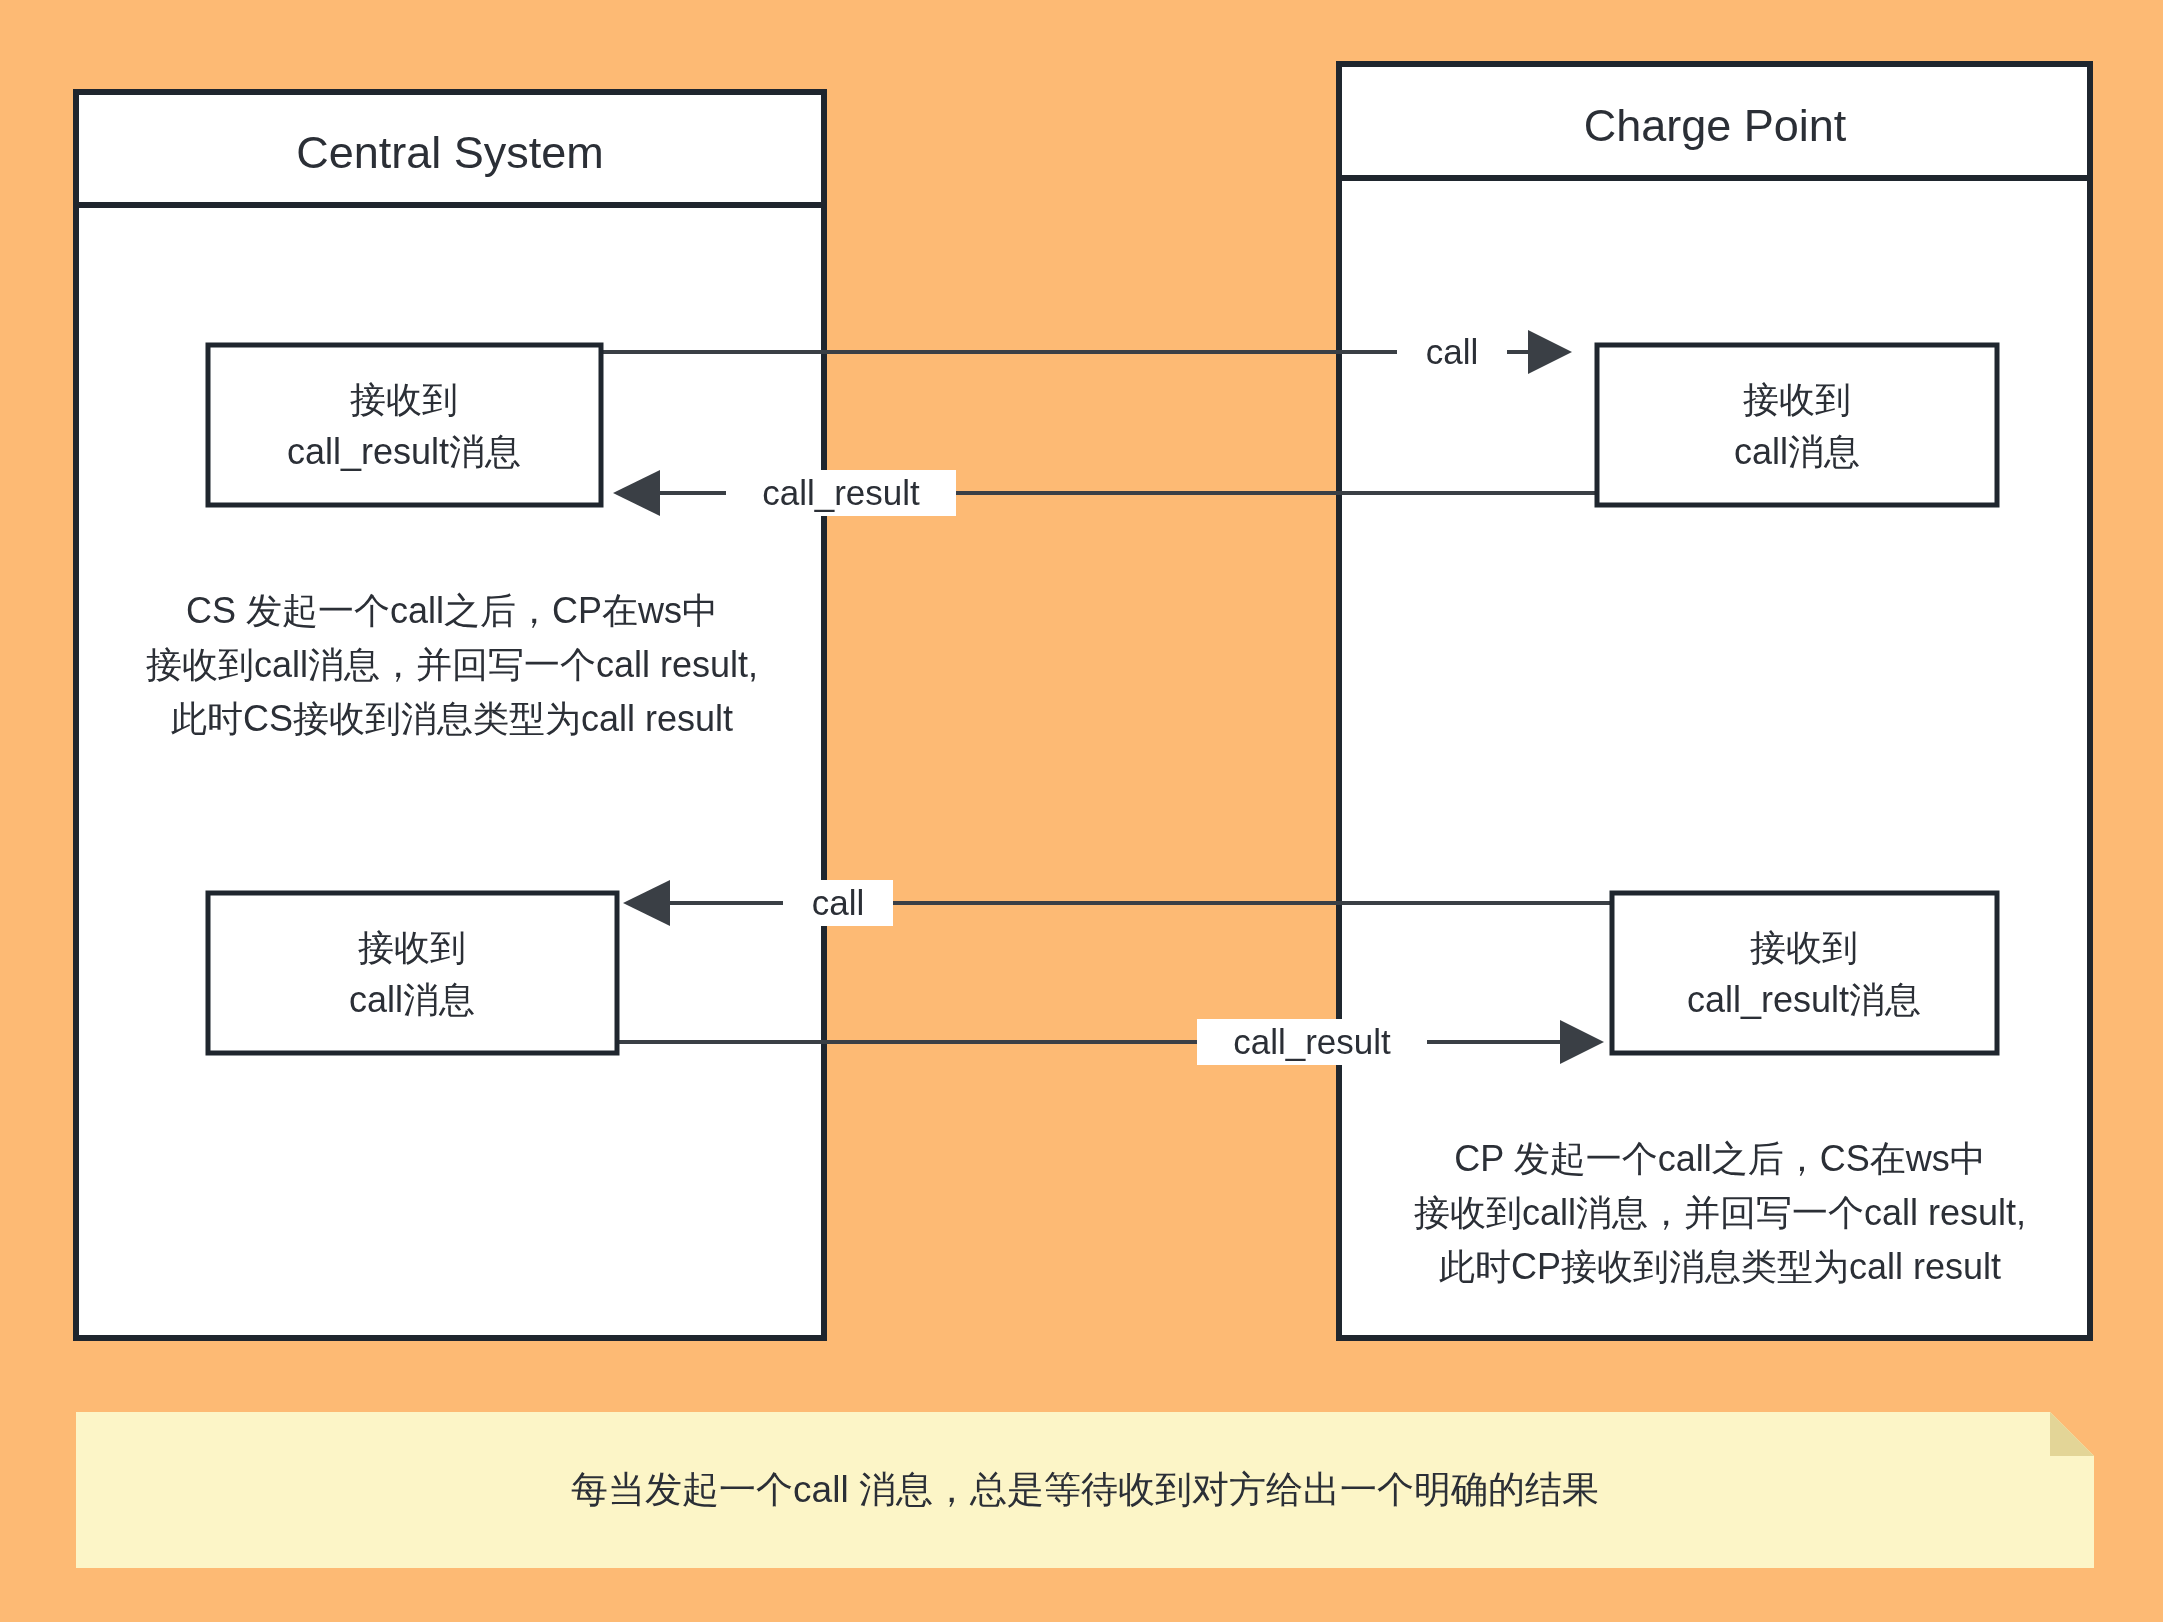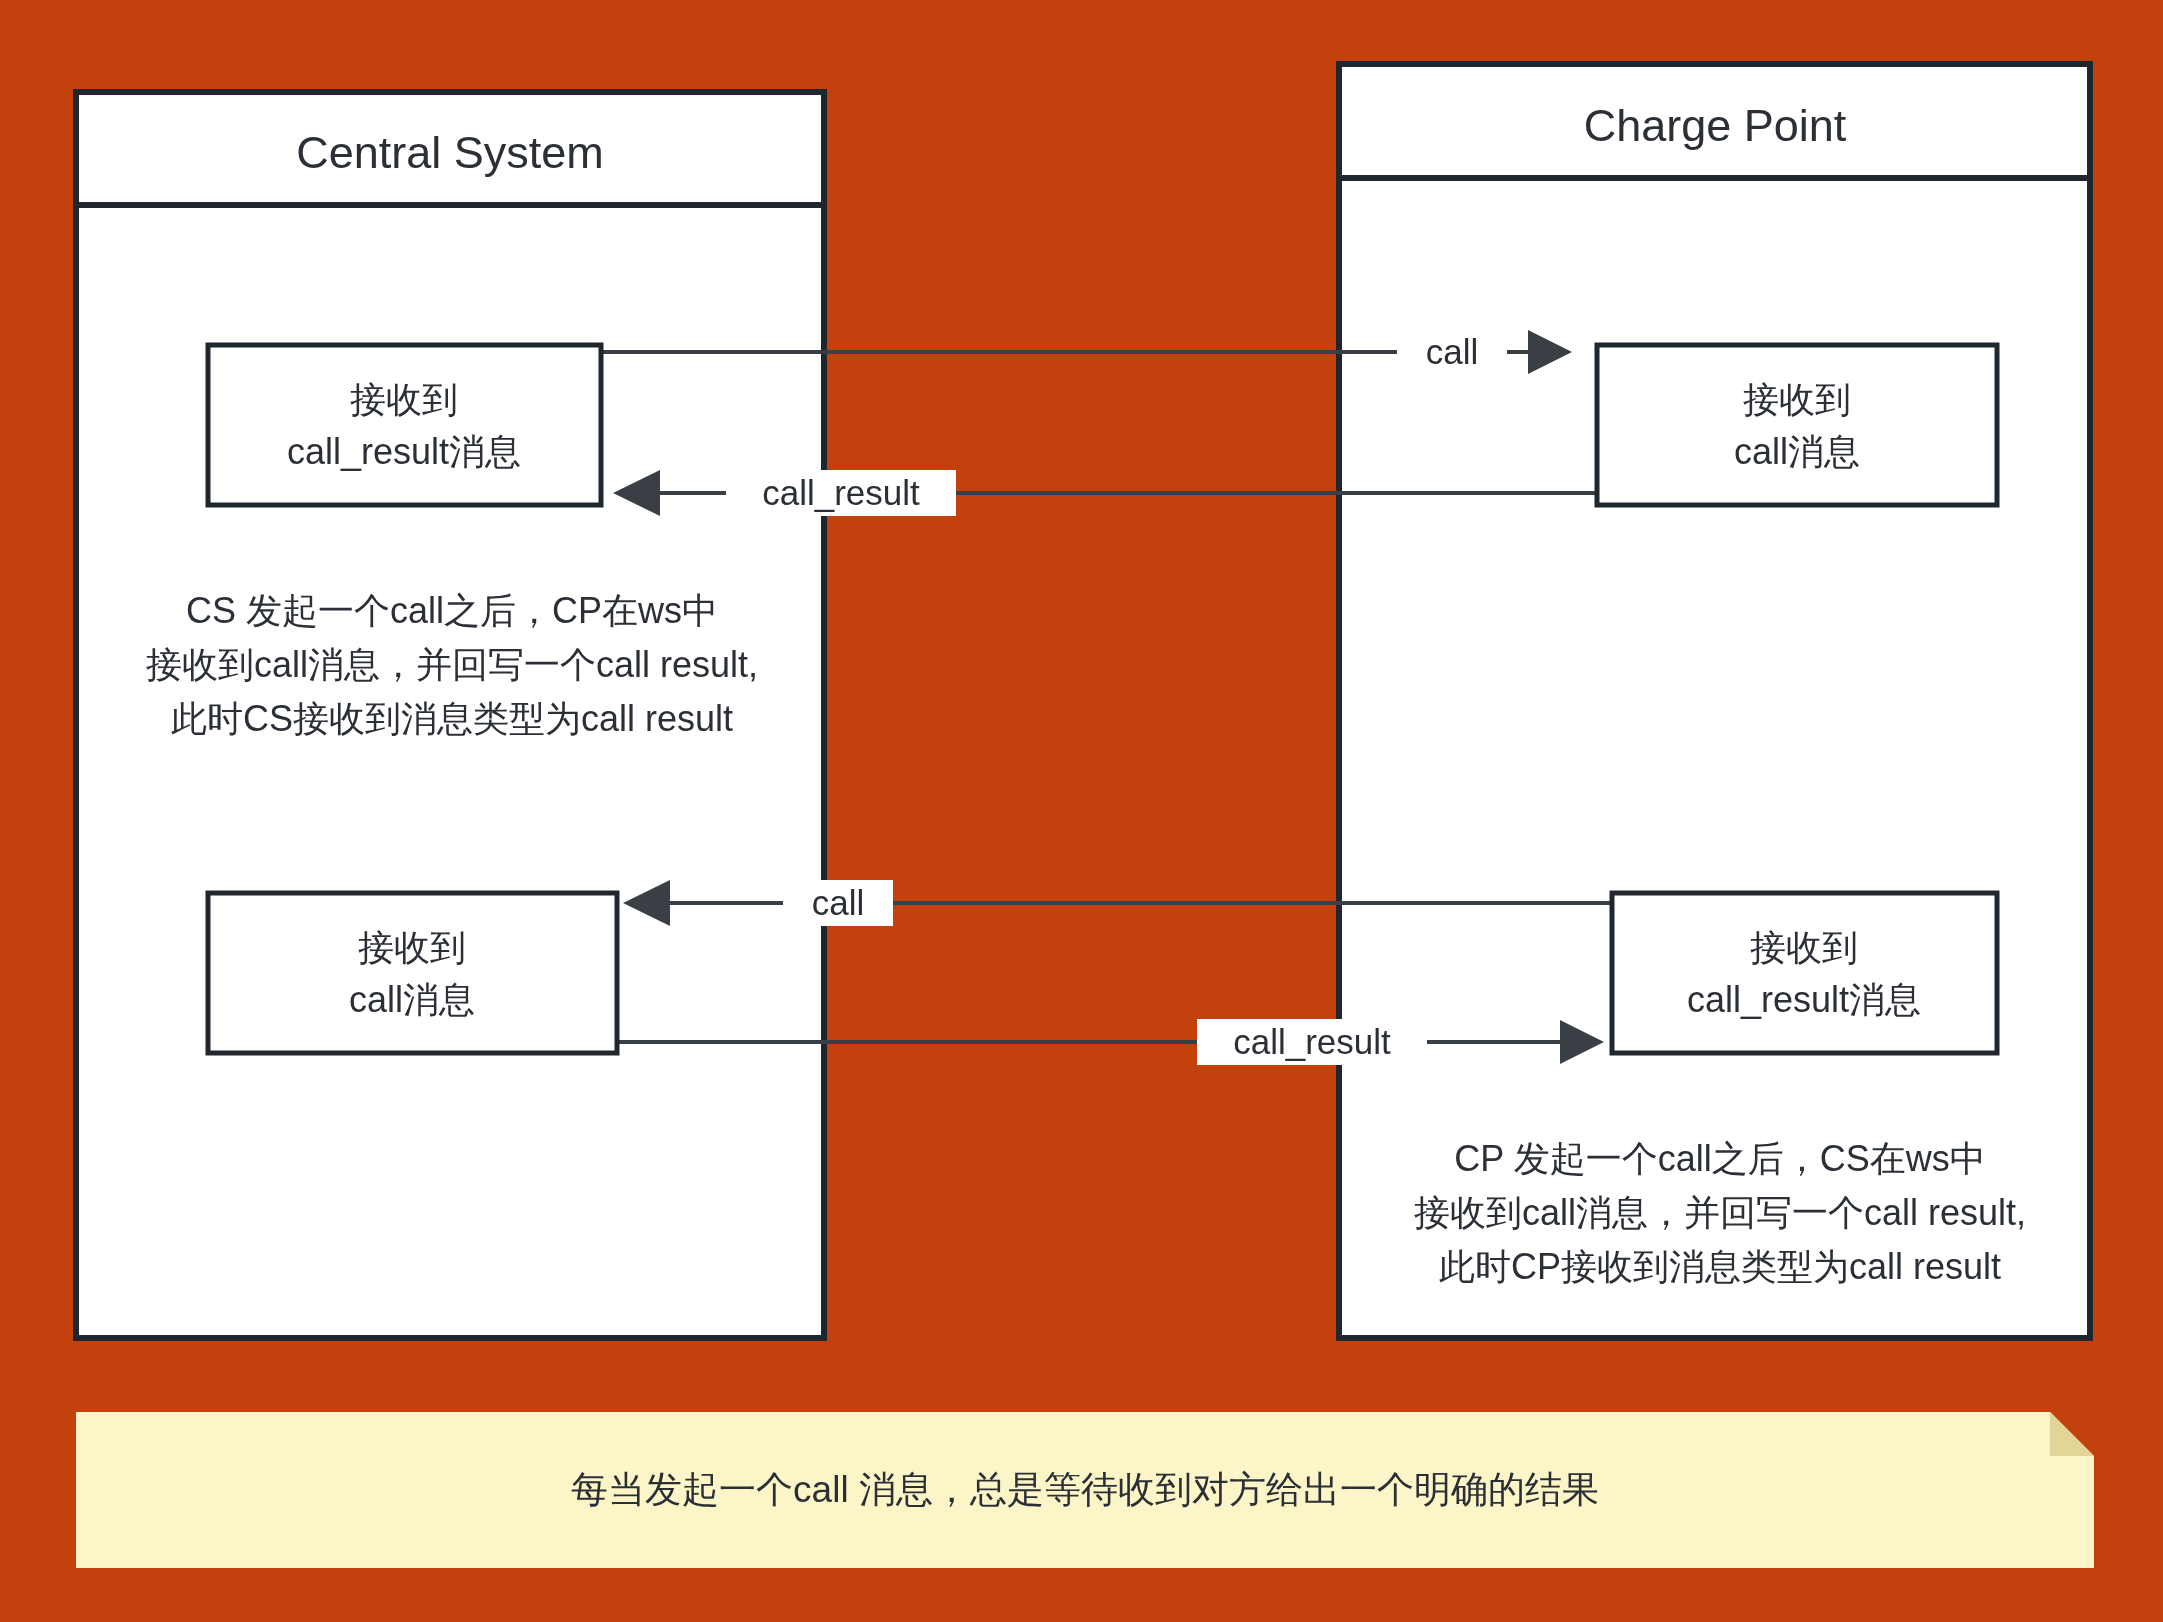--- a/index.html
+++ b/index.html
@@ -7,21 +7,21 @@
     padding: 0;
     background: #ffffff;
   }
   body {
     font-family: "Liberation Sans", "DejaVu Sans", sans-serif;
   }
   #stage {
     position: relative;
     width: 2163px;
     height: 1622px;
-    background: #c2410c;
+    background: #fdba74;
     overflow: hidden;
   }
   svg.diagram {
     position: absolute;
     left: 0;
     top: 0;
     width: 2163px;
     height: 1622px;
     display: block;
   }

